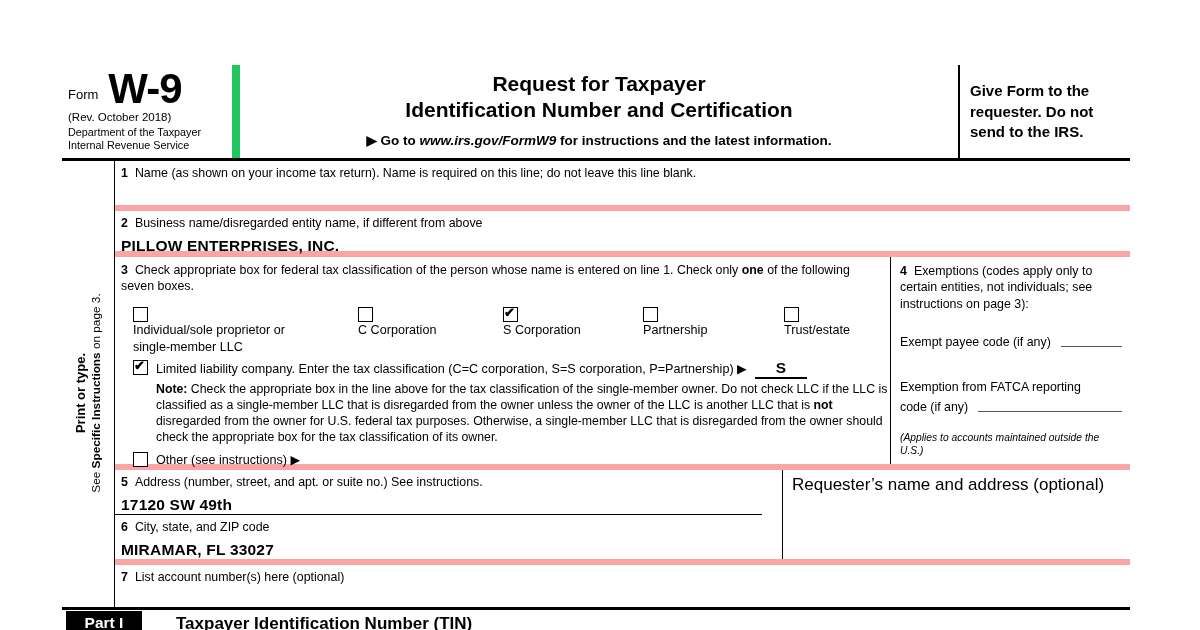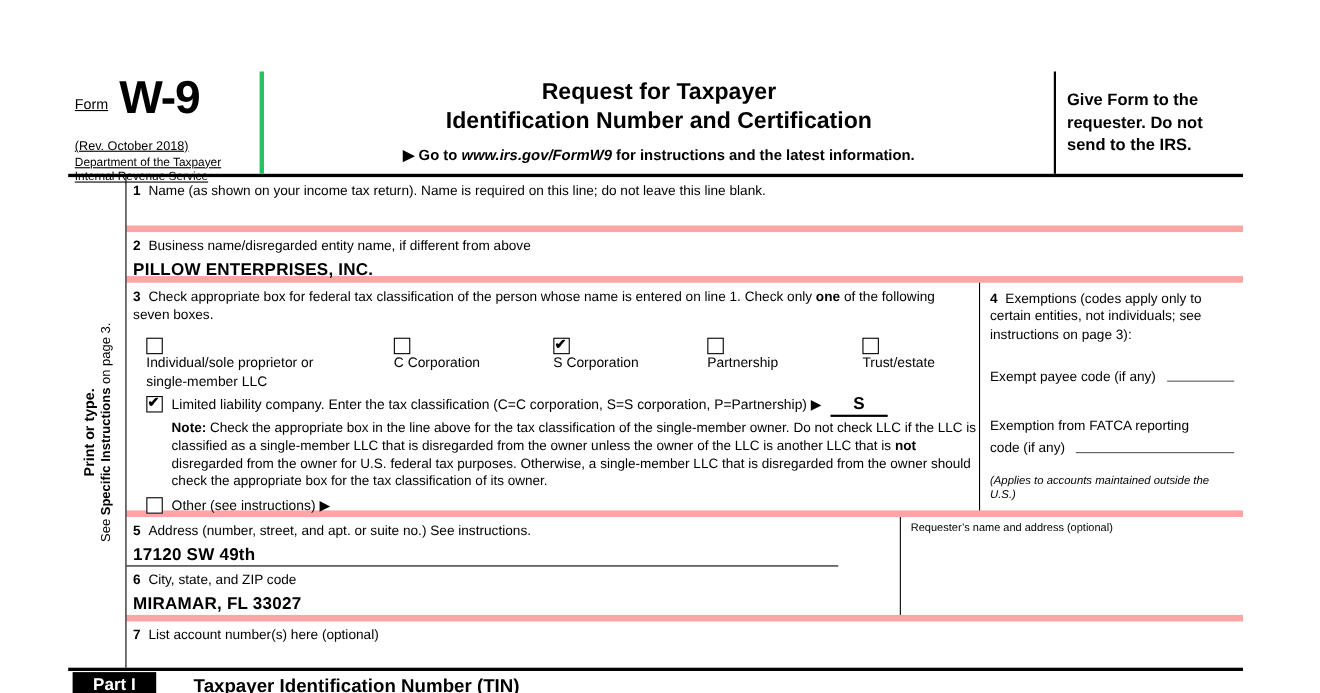--- a/index.html
+++ b/index.html
@@ -2,24 +2,24 @@
 <html><head>
 <meta charset="utf-8">
 <style>
   * { margin:0; padding:0; box-sizing:border-box; }
   html,body { width:1200px; height:630px; background:#fff; overflow:hidden;
     font-family:"Liberation Sans", sans-serif; color:#000; }
   .form-wrap { position:absolute; left:62px; top:65px; width:1068px; }
 
   
   .hdr { display:flex; height:96px; border-bottom:3px solid #000; }
-  .hdr-left { width:178px; border-right:4px solid #22c55e; padding:4px 6px 0 6px;text-decoration:underline; }
+  .hdr-left { width:178px; border-right:8px solid #22c55e; padding:4px 6px 0 6px; }
   .form-small { font-size:13px; vertical-align:baseline; }
   .form-big { font-size:42px; font-weight:bold; letter-spacing:-1px; margin-left:10px; line-height:0.95; vertical-align:-4px; display:inline-block; }
-  .rev { font-size:11.5px; margin-top:18px; }
+  .rev { font-size:11.5px; margin-top:2px; }
   .dept { font-size:10.8px; line-height:1.18; margin-top:3px; }
   .hdr-center { flex:1; text-align:center; padding-top:6px; }
   .title { font-size:21px; font-weight:bold; line-height:1.23; }
   .goto { font-size:13.5px; font-weight:bold; margin-top:9px; }
   .goto i { font-style:italic; }
   .hdr-right { width:172px; border-left:2px solid #000; padding:16px 4px 0 10px; }
   .give { font-size:15px; font-weight:bold; line-height:1.38; }
 
   
   .main { display:flex; height:446px; }
@@ -59,21 +59,21 @@
   .fatca { margin-top:28px; }
   .fatca-line2 { display:flex; margin-top:4px; }
   .fatca-line2 .blankline { flex:1; margin-left:10px; }
   .fatca-note { font-size:10.3px; font-style:italic; margin-top:auto; margin-bottom:2px; }
 
   
   .r56 { height:95px; display:flex; padding:0;gap:20px; }
   .addr-col { width:647px; display:flex; flex-direction:column; }
   .r5 { height:48px; border-bottom:1px solid #000; padding:4px 6px 0 6px; }
   .r6 { flex:1; padding:4px 6px 0 6px; }
-  .req-col { flex:1; border-left:1.5px solid #000; padding:5px 8px 0 9px; font-size:10px;margin-left:36px; }
+  .req-col { flex:1; border-left:1.5px solid #000; padding:5px 8px 0 9px; font-size:17px; }
   .r7 { height:42px; border-bottom:none; }
 
   .thickline { height:0; border-top:3px solid #000; width:1068px; }
 
   
   .part1 { display:flex; align-items:flex-start; margin-top:1px; }
   .part1-box { background:#000; color:#fff; font-weight:bold; font-size:15.5px;
     padding:3px 0 6px 0; width:76px; text-align:center; margin-left:4px; }
   .part1-title { font-weight:bold; font-size:17px; margin-left:34px; padding-top:3px; }
 </style>

